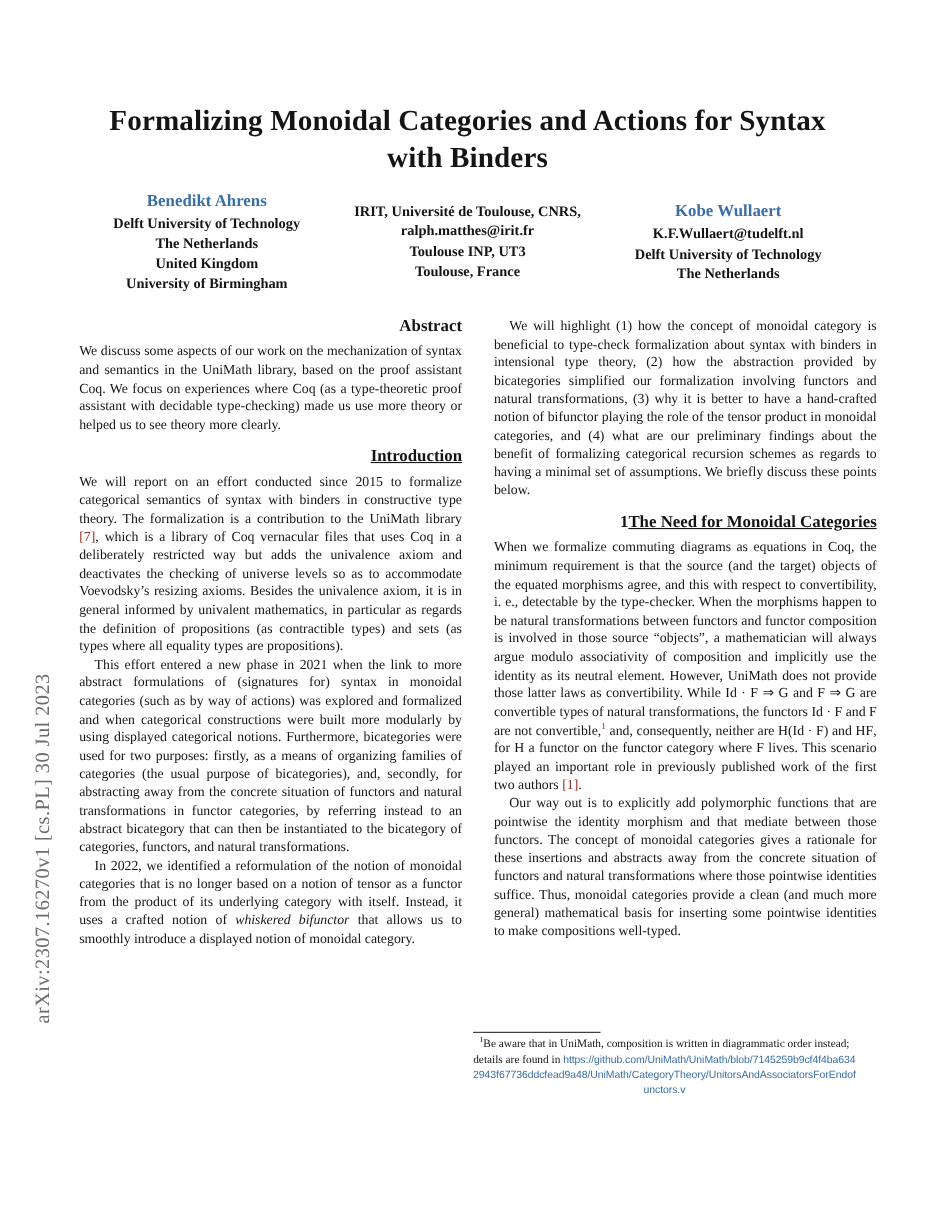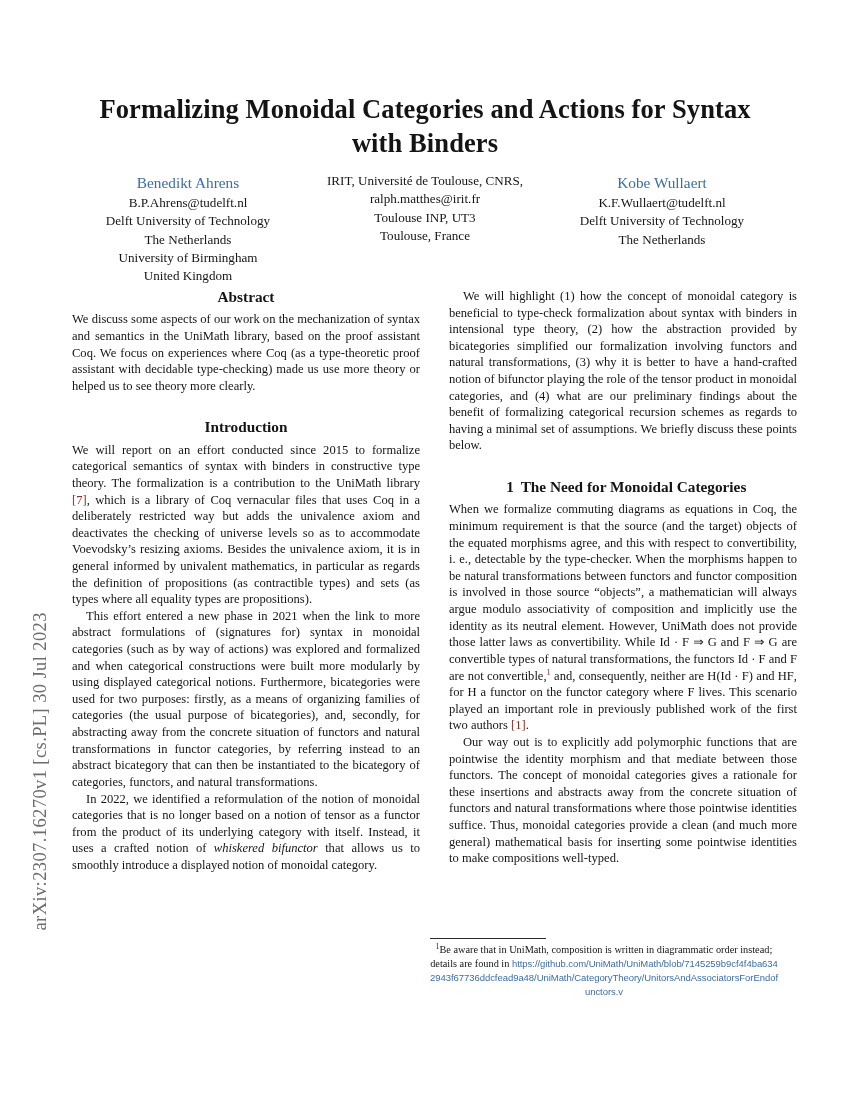--- a/index.html
+++ b/index.html
@@ -65,21 +65,22 @@
   }
 
   
   #authors-block {
     position: absolute;
     left: 72px;
     top: 172px;
     width: 706px;
     display: flex;
     justify-content: space-between;
-    align-items: flex-start;
+    align-items: center;
+    font-weight: bold;
   }
   .author-col {
     width: 232px;
     text-align: center;
     font-size: 13.1px;
     line-height: 1.40;
   }
   .author-name {
     color: #3a6ea5;
     font-size: 15.3px;
@@ -100,27 +101,27 @@
     hyphens: manual;
   }
   #col-left  { left: 72px; }
   #col-right { left: 449px; }
 
   .sec-head {
     font-size: 15.3px;
     font-weight: bold;
     margin: 0 0 5px 0;
     line-height: 1.2;
-    text-align: center;
+    text-align: right;
   }
   .sec-head.numbered .secnum {
     display: inline-block;
     min-width: 21px;
   }
-  .sec-head-spaced { margin-top: 24px; }
+  .sec-head-spaced { margin-top: 12px; text-decoration: underline; }
 
   p.para {
     margin: 0;
     text-indent: 14px;
   }
   p.para.first { text-indent: 0; }
   p.keywords {
     margin: 11px 0 0 0;
     text-indent: 0;
   }
@@ -174,25 +175,24 @@
 <div id="page">
 
   <div id="title-block">
     <h1 id="paper-title">Formalizing Monoidal Categories and Actions for Syntax with Binders</h1>
   </div>
 
   <div id="authors-block">
 
     <div class="author-col">
       <div class="author-name">Benedikt Ahrens</div>
-      <span class="author-line">B.P.Ahrens@tudelft.nl</span>
       <span class="author-line">Delft University of Technology</span>
       <span class="author-line">The Netherlands</span>
+      <span class="author-line">United Kingdom</span>
       <span class="author-line">University of Birmingham</span>
-      <span class="author-line">United Kingdom</span>
     </div>
 
     <div class="author-col">
       <span class="author-line">IRIT, Université de Toulouse, CNRS,</span>
       <span class="author-line">ralph.matthes@irit.fr</span>
       <span class="author-line">Toulouse INP, UT3</span>
       <span class="author-line">Toulouse, France</span>
     </div>
 
     <div class="author-col">

